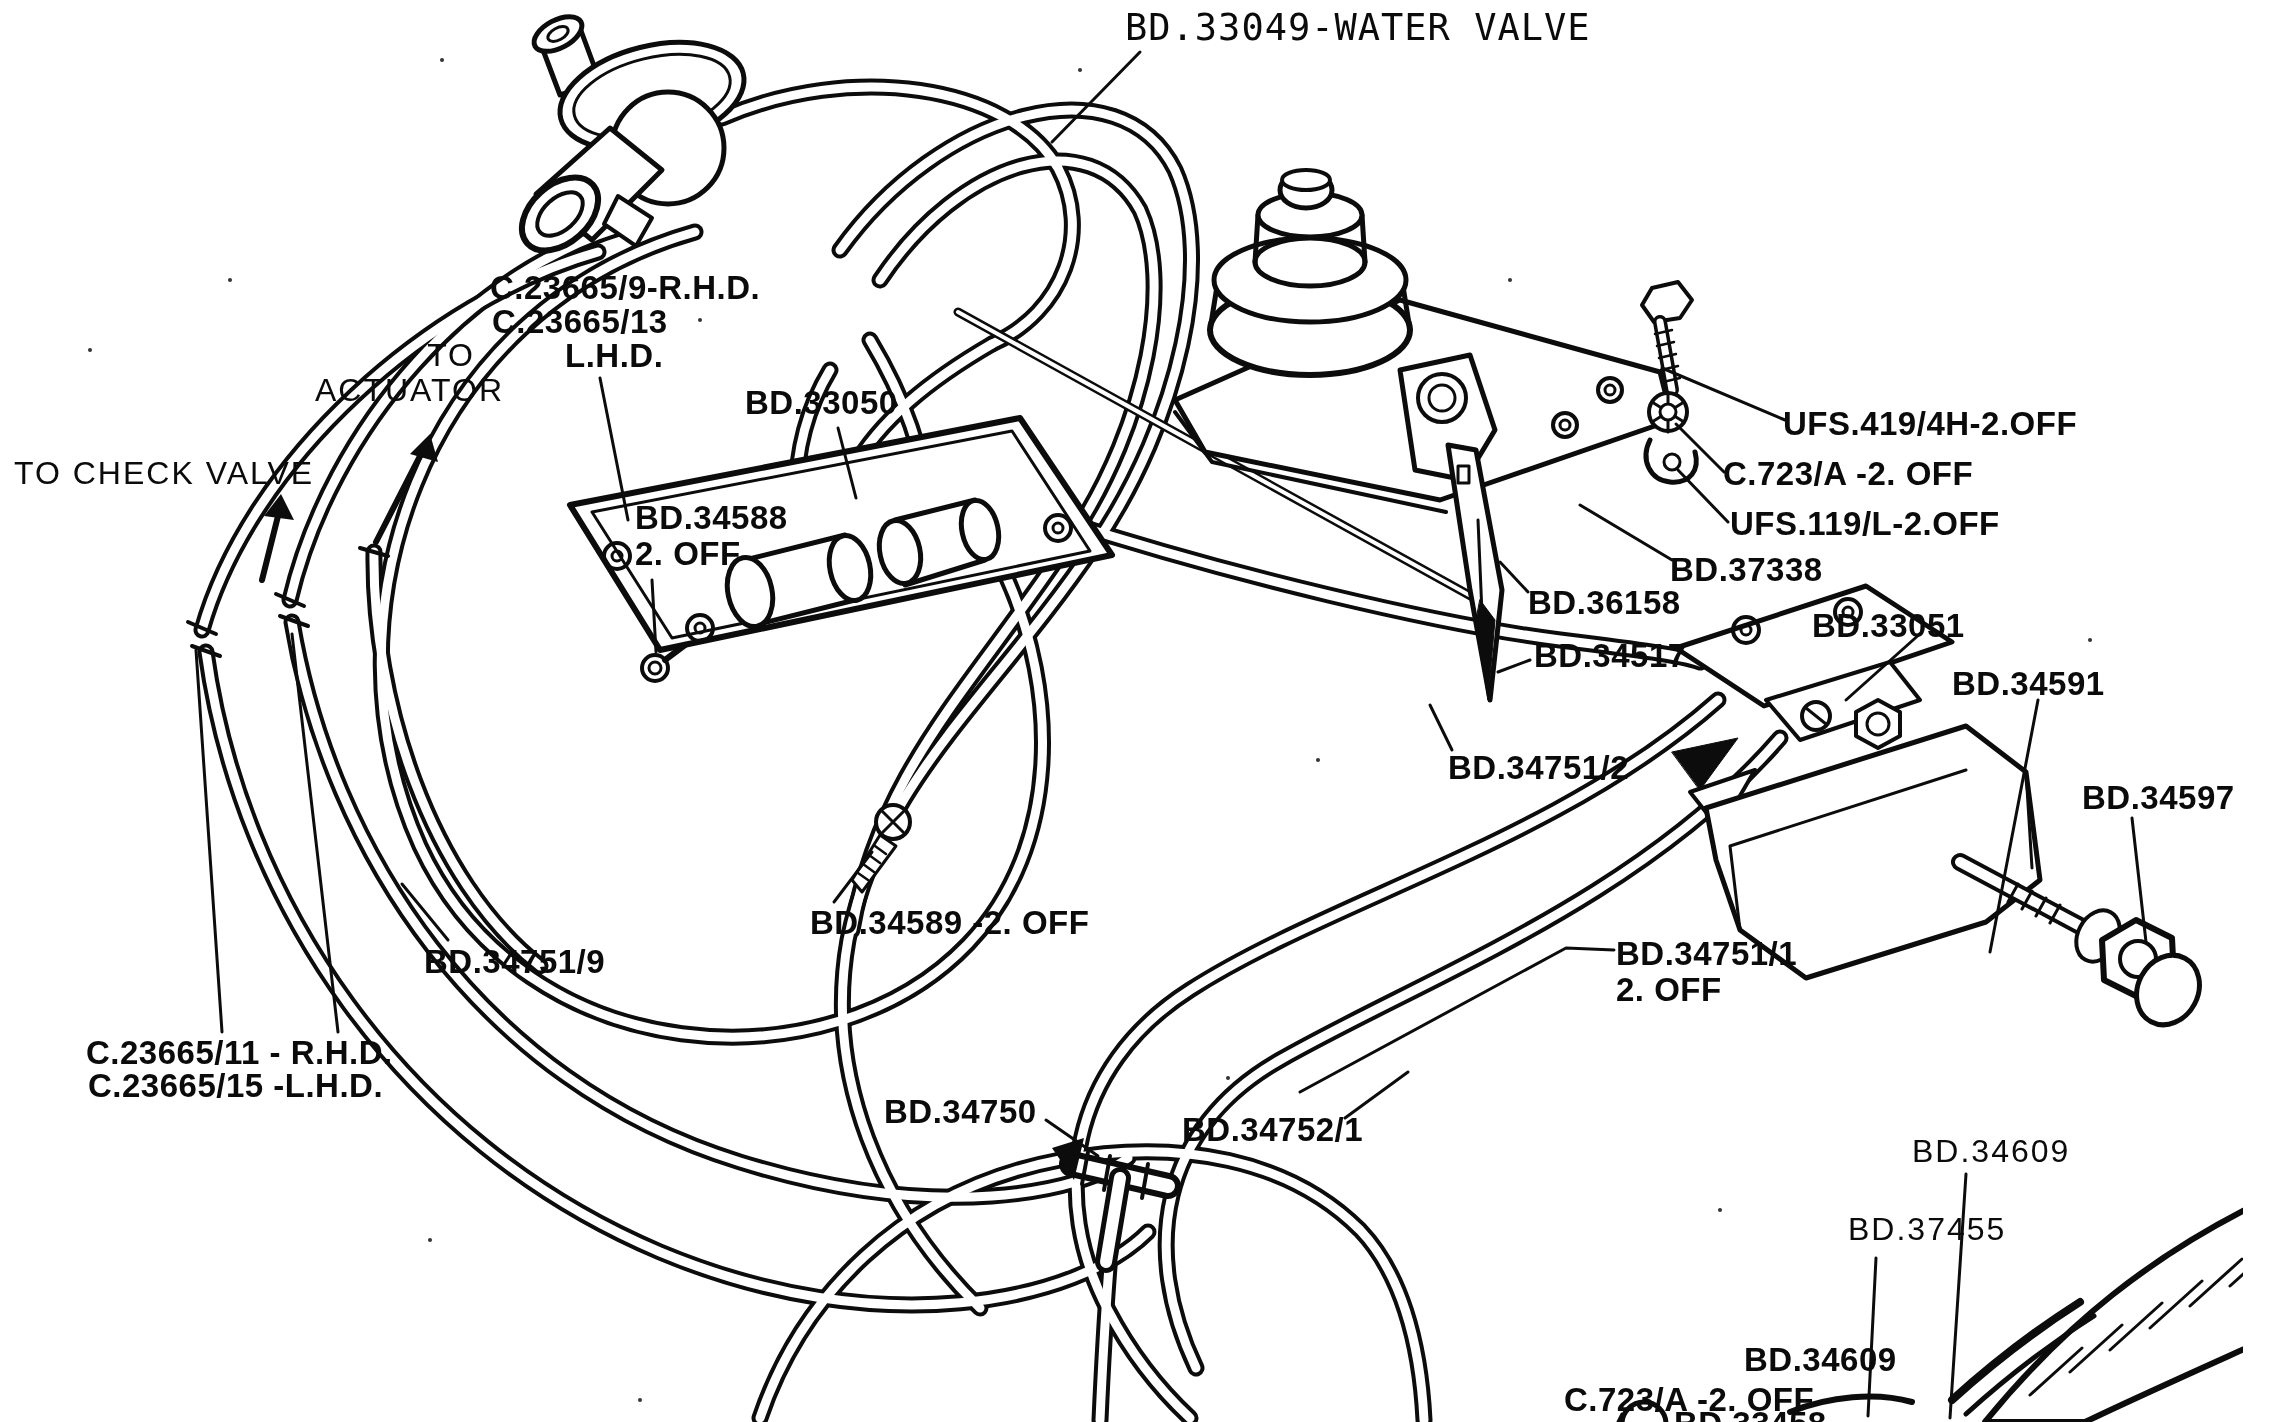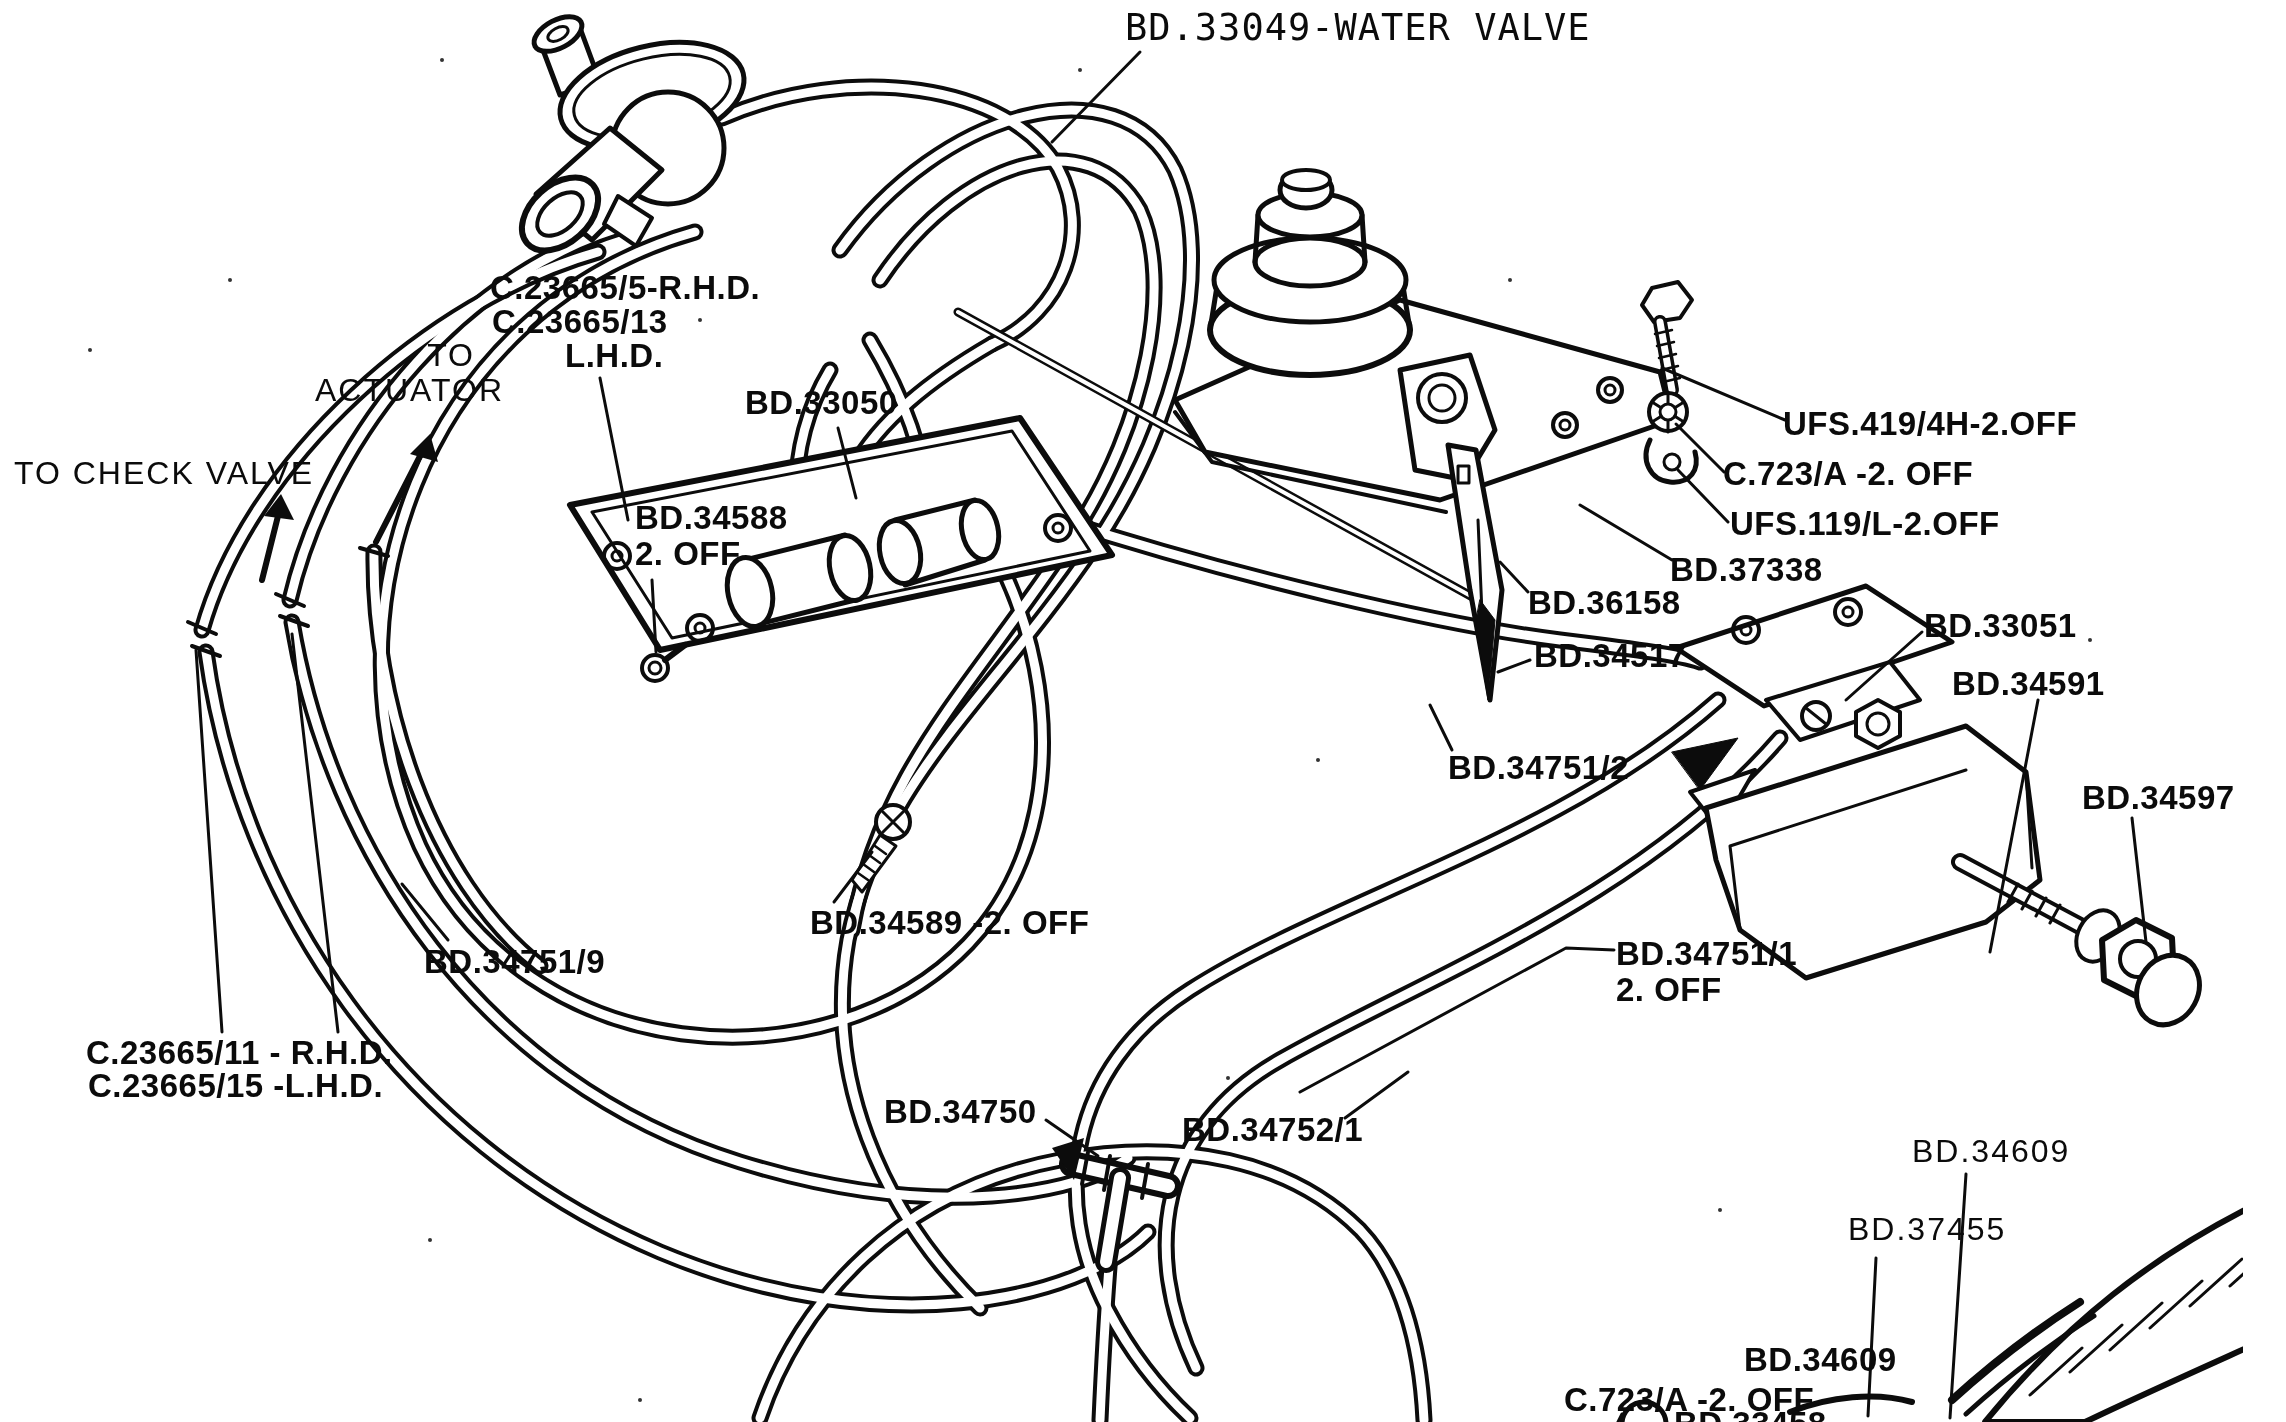--- a/index.html
+++ b/index.html
@@ -257,33 +257,33 @@
       <circle cx="2090" cy="640" r="2"></circle>
         <circle cx="1318" cy="760" r="2"></circle>
         <circle cx="640" cy="1400" r="2"></circle>
     </g>
   </svg>
 
   <div class="lbl mono" style="left:1125px;top:8px;">BD.33049-WATER VALVE</div>
   <div class="lbl light ctr" style="left:315px;top:338px;width:160px;">TO
 ACTUATOR</div>
   <div class="lbl light" style="left:14px;top:448px;margin-top:8px;">TO CHECK VALVE</div>
-  <div class="lbl" style="left:490px;top:270px;">C.23665/5-R.H.D.</div>
+  <div class="lbl" style="left:490px;top:270px;">C.23665/9-R.H.D.</div>
   <div class="lbl" style="left:492px;top:304px;">C.23665/13</div>
   <div class="lbl" style="left:565px;top:338px;">L.H.D.</div>
   <div class="lbl" style="left:745px;top:385px;">BD.33050</div>
   <div class="lbl" style="left:635px;top:500px;">BD.34588
 2. OFF</div>
   <div class="lbl" style="left:1783px;top:406px;">UFS.419/4H-2.OFF</div>
   <div class="lbl" style="left:1723px;top:456px;">C.723/A -2. OFF</div>
   <div class="lbl" style="left:1730px;top:506px;">UFS.119/L-2.OFF</div>
   <div class="lbl" style="left:1670px;top:552px;">BD.37338</div>
   <div class="lbl" style="left:1528px;top:585px;">BD.36158</div>
   <div class="lbl" style="left:1534px;top:638px;">BD.34517</div>
-  <div class="lbl" style="left:1924px;top:608px;">BD.33051</div>
+  <div class="lbl" style="left:1812px;top:608px;">BD.33051</div>
   <div class="lbl" style="left:1922px;top:666px;margin-left:30px;">BD.34591</div>
   <div class="lbl" style="left:2082px;top:780px;">BD.34597</div>
   <div class="lbl" style="left:1448px;top:750px;">BD.34751/2</div>
   <div class="lbl" style="left:424px;top:944px;">BD.34751/9</div>
   <div class="lbl" style="left:810px;top:905px;">BD.34589 -2. OFF</div>
   <div class="lbl" style="left:86px;top:1035px;">C.23665/11 - R.H.D.</div>
   <div class="lbl" style="left:88px;top:1068px;">C.23665/15 -L.H.D.</div>
   <div class="lbl" style="left:884px;top:1094px;">BD.34750</div>
   <div class="lbl" style="left:1182px;top:1112px;text-align:center;">BD.34752/1</div>
   <div class="lbl" style="left:1616px;top:936px;">BD.34751/1

